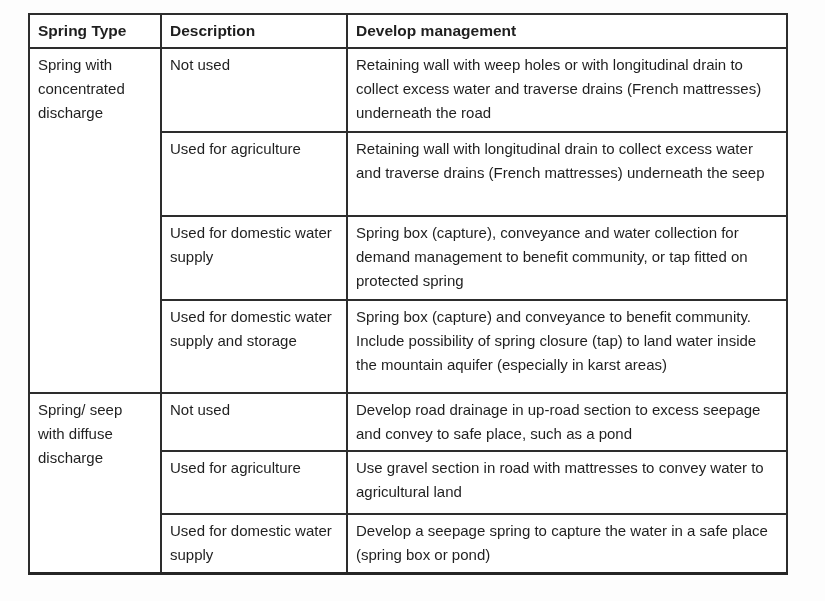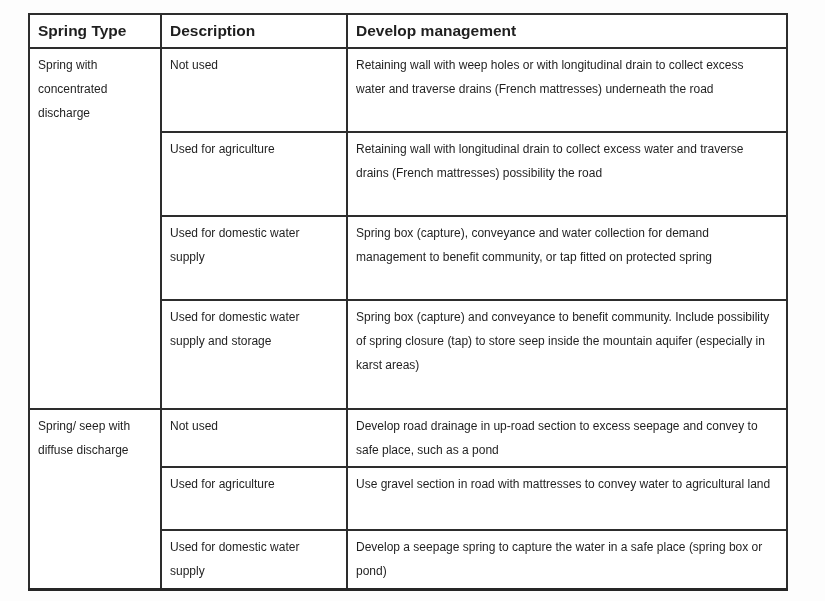--- a/index.html
+++ b/index.html
@@ -21,32 +21,32 @@
   }
   table.spring-table col.c1 { width: 132px; }
   table.spring-table col.c2 { width: 186px; }
   table.spring-table col.c3 { width: 440px; }
   table.spring-table th,
   table.spring-table td {
     border: 2px solid #2d2d2d;
     vertical-align: top;
     text-align: left;
     padding: 4px 10px 4px 8px;
-    font-size: 12px;
+    font-size: 15px;
     line-height: 24px;
     color: #1f1f1f;
     word-wrap: break-word;
   }
   table.spring-table th {
     font-weight: bold;
     font-size: 15.5px;
   }
   tr.header-row   { height: 34px; }
   tr.row-h84      { height: 84px; }
-  tr.row-h109     { height: 109px; margin-top: 8px; }
+  tr.row-h109     { height: 93px; margin-top: 8px; }
   tr.row-h60      { height: 44px; }
   tr.row-h63      { height: 63px; }
   tr.row-h59      { height: 59px; }
   
   table.spring-table { border-bottom: 3px solid #262626; }
 </style>
 </head>
 <body>
 
 <div class="table-wrap">
@@ -64,29 +64,29 @@
       </tr>
     </thead>
     <tbody>
       <tr class="row-h84">
         <td rowspan="4">Spring with concentrated discharge</td>
         <td>Not used</td>
         <td>Retaining wall with weep holes or with longitudinal drain to collect excess water and traverse drains (French mattresses) underneath the road</td>
       </tr>
       <tr class="row-h84">
         <td>Used for agriculture</td>
-        <td>Retaining wall with longitudinal drain to collect excess water and traverse drains (French mattresses) possibility the road</td>
+        <td>Retaining wall with longitudinal drain to collect excess water and traverse drains (French mattresses) underneath the seep</td>
       </tr>
       <tr class="row-h84">
         <td>Used for domestic water supply</td>
         <td>Spring box (capture), conveyance and water collection for demand management to benefit community, or tap fitted on protected spring</td>
       </tr>
       <tr class="row-h109">
         <td>Used for domestic water supply and storage</td>
-        <td>Spring box (capture) and conveyance to benefit community. Include possibility of spring closure (tap) to store seep inside the mountain aquifer (especially in karst areas)</td>
+        <td>Spring box (capture) and conveyance to benefit community. Include possibility of spring closure (tap) to land water inside the mountain aquifer (especially in karst areas)</td>
       </tr>
       <tr class="row-h60">
         <td rowspan="3">Spring/ seep with diffuse discharge</td>
         <td>Not used</td>
         <td>Develop road drainage in up-road section to excess seepage and convey to safe place, such as a pond</td>
       </tr>
       <tr class="row-h63">
         <td>Used for agriculture</td>
         <td>Use gravel section in road with mattresses to convey water to agricultural land</td>
       </tr>

